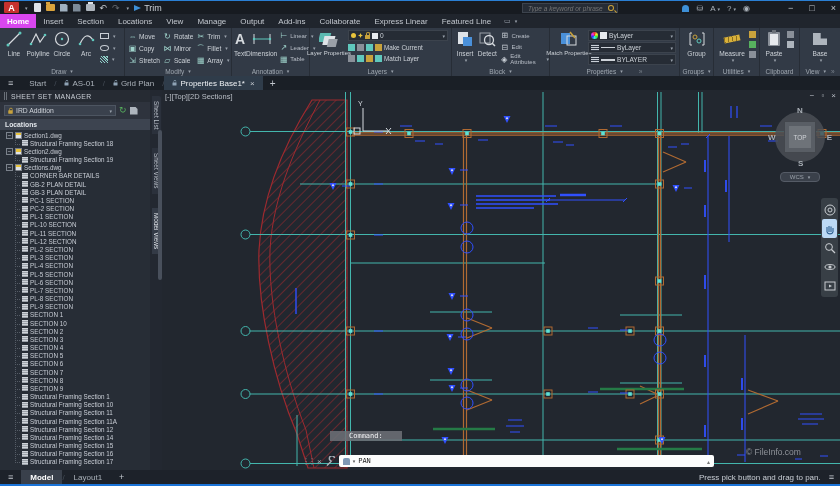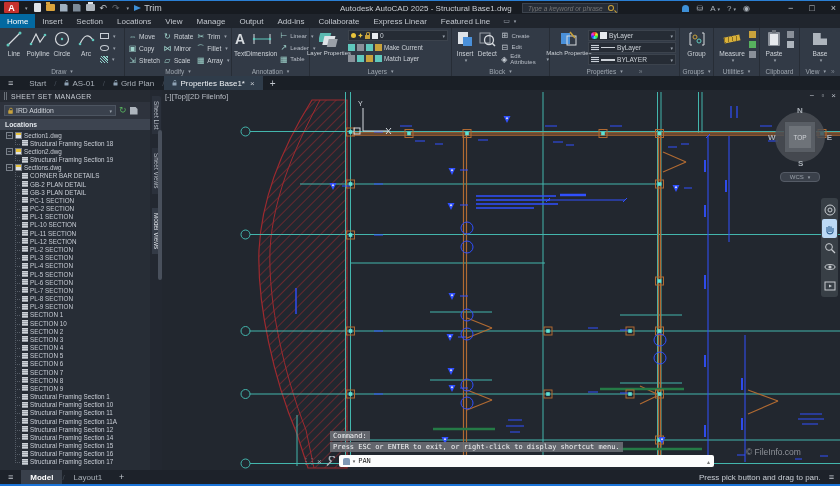--- a/index.html
+++ b/index.html
@@ -31,21 +31,21 @@
     font-style:italic;font-size:6.5px;font-family:"Liberation Sans",sans-serif;}
   .i-mag{width:6px;height:6px;border:1.2px solid #caa23a;border-radius:50%;position:relative;}
   .i-mag:before{content:'';position:absolute;left:5px;top:5px;width:3px;height:1.2px;background:#caa23a;transform:rotate(45deg);}
   .i-person{width:7px;height:7px;background:#3d8fd6;border-radius:50% 50% 0 0;}
   .titleicons{position:absolute;right:90px;top:0;height:14px;display:flex;align-items:center;gap:7px;color:#aab1b9;font-size:8px;}
   .winctl{position:absolute;right:4px;top:0;height:14px;display:flex;align-items:center;gap:16px;color:#c2c7ce;font-size:9px;}
   
   .tabrow{position:absolute;left:0;top:14px;width:840px;height:14px;background:#20252d;
     display:flex;align-items:stretch;font-size:8px;color:#c3c8cf;}
   .rtab{display:flex;align-items:center;padding:0 7px;cursor:default;}
-  .rtab.active{background:#0369a1;color:#fff;}
+  .rtab.active{background:#d946ef;color:#fff;font-weight:bold;}
   .ribbon-toggle{display:flex;align-items:center;gap:2px;color:#9aa2ac;padding:0 6px;font-size:7px;}
   
   .ribbon{position:absolute;left:0;top:28px;width:840px;height:48px;background:#323a46;display:flex;}
   .panel{position:relative;height:48px;border-right:1px solid #272d36;flex:none;}
   .plabel{position:absolute;bottom:0;left:0;width:100%;height:10px;text-align:center;
     font-size:6.5px;color:#9fa7b0;display:flex;align-items:center;justify-content:center;gap:2px;}
   .bigrow{display:flex;height:38px;padding-top:1px;}
   .bigtool{width:24px;display:flex;flex-direction:column;align-items:center;font-size:6.6px;color:#cdd2d8;}
   .bigtool .bicon{height:20px;display:flex;align-items:center;justify-content:center;}
   .blabel{margin-top:1px;white-space:nowrap;}
@@ -131,21 +131,21 @@
     font-size:6.5px;color:#d0d3d7;}
   .vc-l{position:absolute;font-size:8px;color:#aab0b7;font-weight:bold;}
   .wcs{position:absolute;left:618px;top:82px;width:40px;height:10px;background:#3a404a;
     border:1px solid #555b66;border-radius:4px;font-size:6px;color:#9aa1aa;
     display:flex;align-items:center;justify-content:center;gap:2px;}
   .navbar{position:absolute;left:659px;top:108px;width:17px;height:99px;background:rgba(59,65,73,.92);
     border-radius:3px;display:flex;flex-direction:column;align-items:center;padding:2px 0;}
   .nav-ic{width:15px;height:19px;display:flex;align-items:center;justify-content:center;}
   .nav-ic.active{background:#bcd9f5;border-radius:2px;}
   .cmd-tip1{position:absolute;left:168px;top:341px;background:rgba(108,112,118,.88);color:#f2f3f5;
-    font-family:"DejaVu Sans Mono",monospace;font-size:7px;padding:1px 3px;}
+    font-family:"DejaVu Sans Mono",monospace;font-size:7px;padding:1px 19px;}
   .cmd-tip2{position:absolute;left:168px;top:352px;background:rgba(108,112,118,.88);color:#f2f3f5;
     font-family:"DejaVu Sans Mono",monospace;font-size:7px;padding:1px 3px;white-space:nowrap;}
   .cmd-bar{position:absolute;left:140px;top:364px;width:412px;height:14px;display:flex;align-items:center;gap:3px;}
   .cmd-grip{color:#8a9099;font-size:8px;letter-spacing:-2px;}
   .cmd-x{color:#aab1b9;font-size:8px;}
   .cmd-input{flex:1;height:12px;background:#fdfdfd;border-radius:2px;display:flex;align-items:center;
     gap:3px;padding:0 4px;font-size:7px;color:#222;}
   .cmd-hand{width:7px;height:7px;background:#7f98b5;border-radius:2px 2px 0 0;}
   .cmd-caret{font-size:5px;color:#555;}
   .cmd-text{font-family:"DejaVu Sans Mono",monospace;font-size:7px;color:#222;text-align:right;}
@@ -177,21 +177,20 @@
       <span class="i-disk" style="opacity:.75"></span>
       <span class="i-printer"></span>
       <span class="gly">↶</span>
       <span class="gly" style="opacity:.45">↷</span>
       <span class="dn">▾</span>
       <span class="share">
         <span class="i-plane"></span>
         <span>Trim</span>
       </span>
     </div>
-    <div class="wtitle">Autodesk AutoCAD 2025 - Structural Base1.dwg</div>
     <div class="searchbox">
       <input placeholder="Type a keyword or phrase" style="">
       <span class="i-mag"></span>
     </div>
     <div class="titleicons">
       <span class="i-person"></span>
       <span>⛁</span>
       <span>A<span class="dn">▾</span></span>
       <span>?<span class="dn">▾</span></span>
       <span>◉</span>
@@ -984,21 +983,21 @@
       <g stroke="#d5dae0" stroke-width="1" fill="none">
         <line x1="363" y1="108" x2="363" y2="131"></line>
         <line x1="363" y1="131" x2="388" y2="131"></line>
         <rect x="354" y="128" width="6" height="6"></rect>
         <path d="M386 128 l5 6 M391 128 l-5 6"></path>
         <text x="358" y="106" font-size="7" fill="#d5dae0" stroke="none" font-family="Liberation Sans, sans-serif">Y</text>
       </g>
     </svg>
 
     <div class="vp-label">
-      <span>[-][Top][2D FileInfo]</span>
+      <span>[-][Top][2D Sections]</span>
     </div>
     <div class="vp-ctl">
       <span>−</span>
       <span>▫</span>
       <span>×</span>
     </div>
 
     <div class="viewcube">
       <div class="vc-ring"></div>
       <span class="vc-l" style="left:26px;top:-2px">N</span>
@@ -1042,21 +1041,20 @@
         </div>
       <div class="nav-ic">
         <svg width="12" height="12">
             <rect x="1" y="2" width="10" height="8" fill="none" stroke="#c8ccd0"></rect>
             <path d="M5 4.5 L8 6 L5 7.5 Z" fill="#c8ccd0"></path>
           </svg>
         </div>
     </div>
 
     <div class="cmd-tip1">Command:</div>
-    <div class="cmd-tip2">Press ESC or ENTER to exit, or right-click to display shortcut menu.</div>
 
     <div class="cmd-bar">
       <span class="cmd-grip">⋮⋮</span>
       <span class="cmd-x">×</span>
       <svg width="11" height="11">
         <path d="M2 9.5 L6.5 5 M6.5 5 a2.6 2.6 0 1 1 3 -3" fill="none" stroke="#aab1b9" stroke-width="1.4"></path>
         </svg>
       <div class="cmd-input">
         <span class="cmd-hand"></span>
         <span class="cmd-caret">▾</span>

